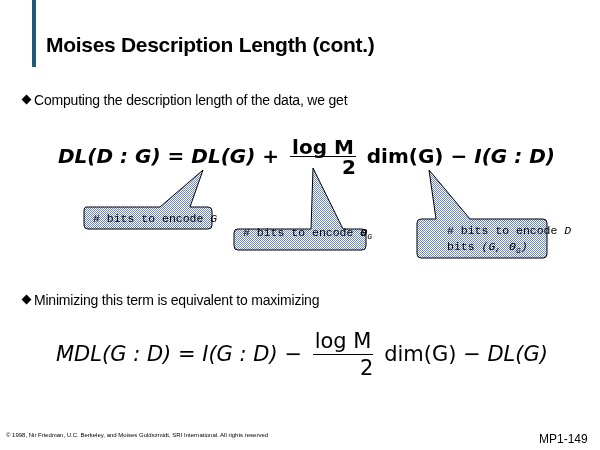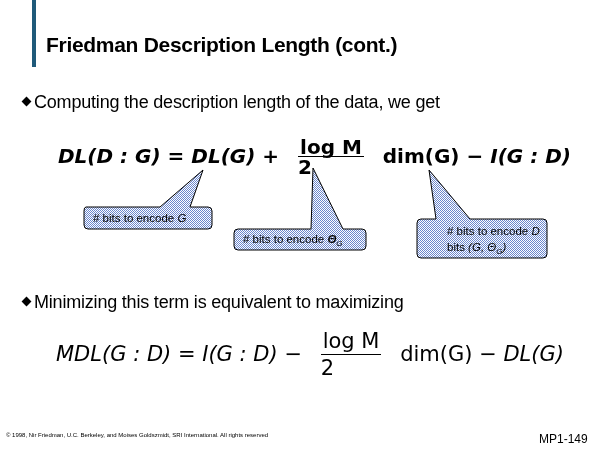--- a/index.html
+++ b/index.html
@@ -1,43 +1,43 @@
 <!DOCTYPE html>
 <html><head>
 <meta charset="utf-8">
 <style>
   html, body { margin:0; padding:0; }
   body { width:600px; height:450px; background:#ffffff; position:relative; overflow:hidden;
          font-family:"Liberation Sans", sans-serif; color:#000; }
   .title-bar { position:absolute; left:32px; top:0; width:4px; height:67px; background:#1f5a7a; }
   .title { position:absolute; left:46px; top:33px; font-size:21px; font-weight:bold; letter-spacing:-0.3px; white-space:nowrap; }
-  .bullet { position:absolute; font-size:18px; white-space:nowrap; letter-spacing:-0.2px; }
+  .bullet { position:absolute; font-size:14px; white-space:nowrap; letter-spacing:-0.2px; }
   .bullet .dia { display:inline-block; width:7px; height:7px; background:#000; transform:rotate(45deg); margin:0 4px 3px 3px; vertical-align:middle; }
   .b1 { left:20px; top:92px; }
   .b2 { left:20px; top:292px; }
   .eq1 { position:absolute; left:58px; top:138px; font-family:"DejaVu Sans", sans-serif; font-weight:bold; font-size:20px; white-space:nowrap; }
   .eq1 .it { font-style:italic; }
-  .frac { display:inline-block; vertical-align:middle; text-align:left; margin:0 12px; }
+  .frac { display:inline-block; vertical-align:middle; text-align:right; margin:0 4px; }
   .frac .num { display:block; border-bottom:1.5px solid #000; padding:0 2px; line-height:18px; }
   .frac .den { display:block; line-height:20px; }
   .eq2 { position:absolute; left:56px; top:328px; font-family:"DejaVu Sans", sans-serif; font-size:21px; white-space:nowrap; }
   .eq2 .it { font-style:italic;margin-top:24px; }
   .eq2 .frac .num { line-height:26px; border-bottom:1.5px solid #000; }
   .eq2 .frac .den { line-height:26px; }
   svg.callouts { position:absolute; left:0; top:0; }
-  .ctext { position:absolute; font-size:11.5px; color:#000; white-space:nowrap; font-family:Liberation Sans, sans-serif; }
+  .ctext { position:absolute; font-size:11.5px; color:#000; white-space:nowrap; font-family:Liberation Mono, monospace; }
   .ctext i { font-style:italic; }
   .footer { position:absolute; left:6px; top:432px; font-size:6px; white-space:nowrap; }
   .pagenum { position:absolute; left:539px; top:432px; font-size:12px; }
 </style>
 </head>
 <body>
 
 <div class="title-bar"></div>
-<div class="title">Friedman Description Length (cont.)</div>
+<div class="title">Moises Description Length (cont.)</div>
 
 <div class="bullet b1"><span class="dia"></span><span>Computing the description length of the data, we get</span></div>
 
 <div class="eq1">
   <span class="it">DL(D : G)</span>
   <span>=</span>
   <span class="it">DL(G)</span>
   <span>+</span>
   <span class="frac"><span class="num">log M</span><span class="den">2</span></span>
   <span>dim(G)</span>
@@ -55,21 +55,21 @@
   </defs>
 
   <path d="M86,207 Q84,207 84,211 L84,225 Q84,229 88,229 L208,229 Q212,229 212,225 L212,211 Q212,207 208,207 L190,207 L203,170 L160,207 Z" fill="url(#dots)" stroke="#000" stroke-width="1"></path>
 
   <path d="M238,229 Q234,229 234,233 L234,246 Q234,250 238,250 L362,250 Q366,250 366,246 L366,233 Q366,229 362,229 L343,229 L313,168 L311,229 Z" fill="url(#dots)" stroke="#000" stroke-width="1"></path>
 
   <path d="M421,219 Q417,219 417,223 L417,254 Q417,258 421,258 L543,258 Q547,258 547,254 L547,223 Q547,219 543,219 L470,219 L429,170 L436,219 Z" fill="url(#dots)" stroke="#000" stroke-width="1"></path>
 </svg>
 
 <div class="ctext" style="left:93px;top:212px;"><span># bits to encode</span> <i>G</i></div>
-<div class="ctext" style="left:243px;top:233px;"><span># bits to encode</span> <i><b>Θ</b><sub style="font-size:8px;">G</sub></i></div>
+<div class="ctext" style="left:243px;top:226px;"><span># bits to encode</span> <i><b>Θ</b><sub style="font-size:8px;">G</sub></i></div>
 <div class="ctext" style="left:427px;top:223px;line-height:16px;margin-left:20px;">
   <span># bits to encode</span> <i>D</i><br>
   <span>bits</span> <i><span>(G, Θ</span><sub style="font-size:8px;">G</sub><span>)</span></i>
 </div>
 
 <div class="bullet b2"><span class="dia"></span><span>Minimizing this term is equivalent to maximizing</span></div>
 
 <div class="eq2">
   <span class="it">MDL(G : D)</span>
   <span>=</span>

